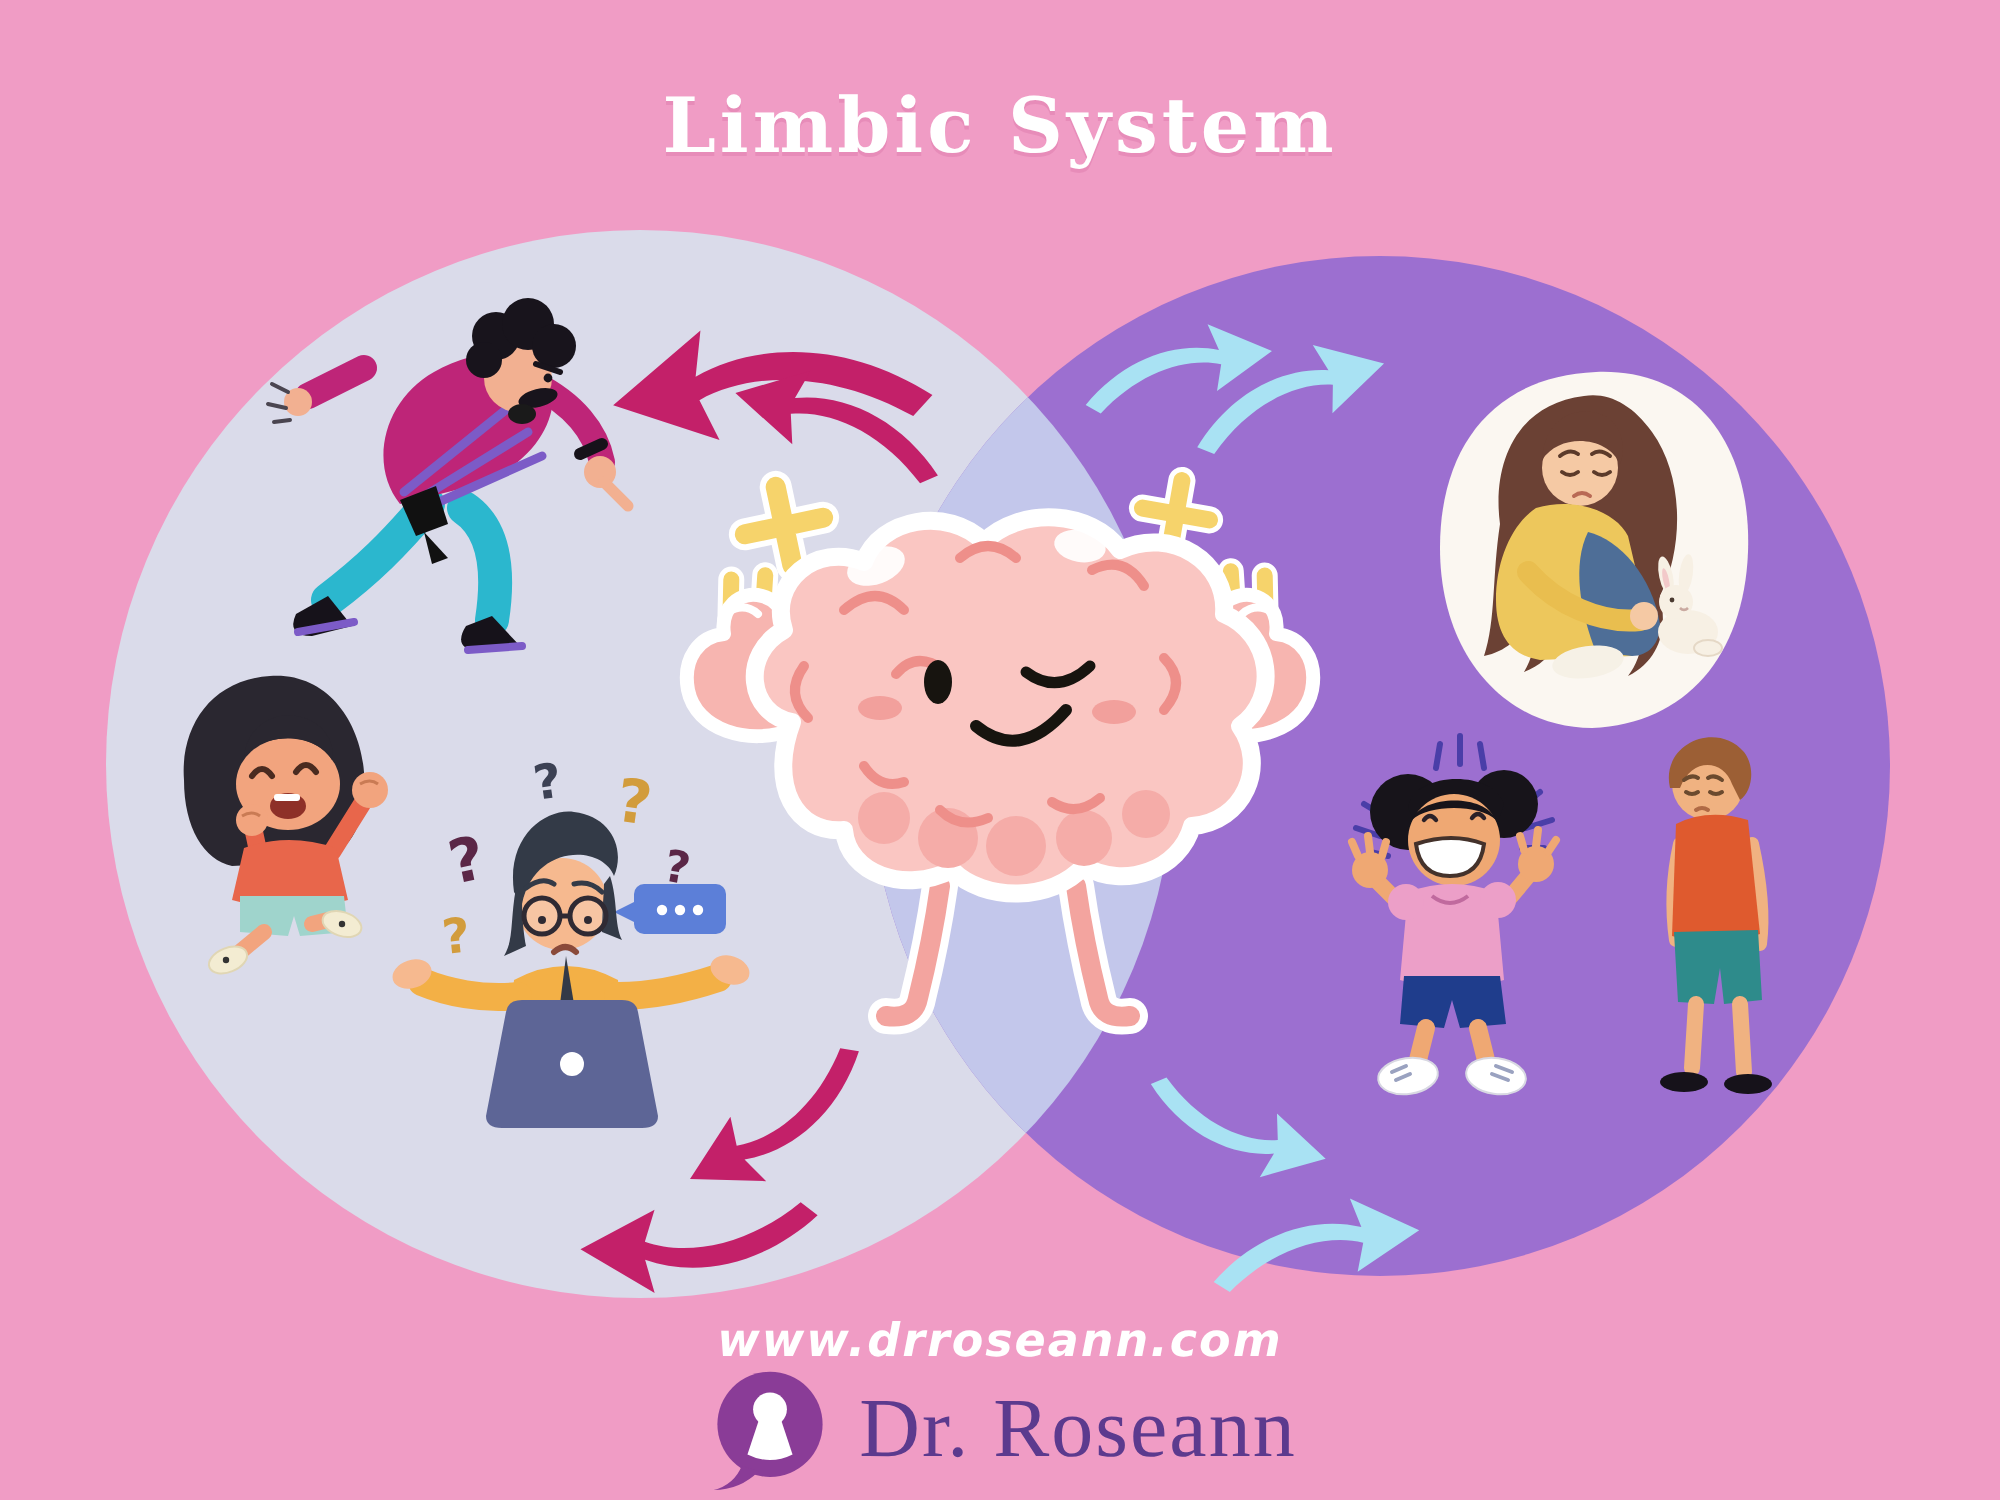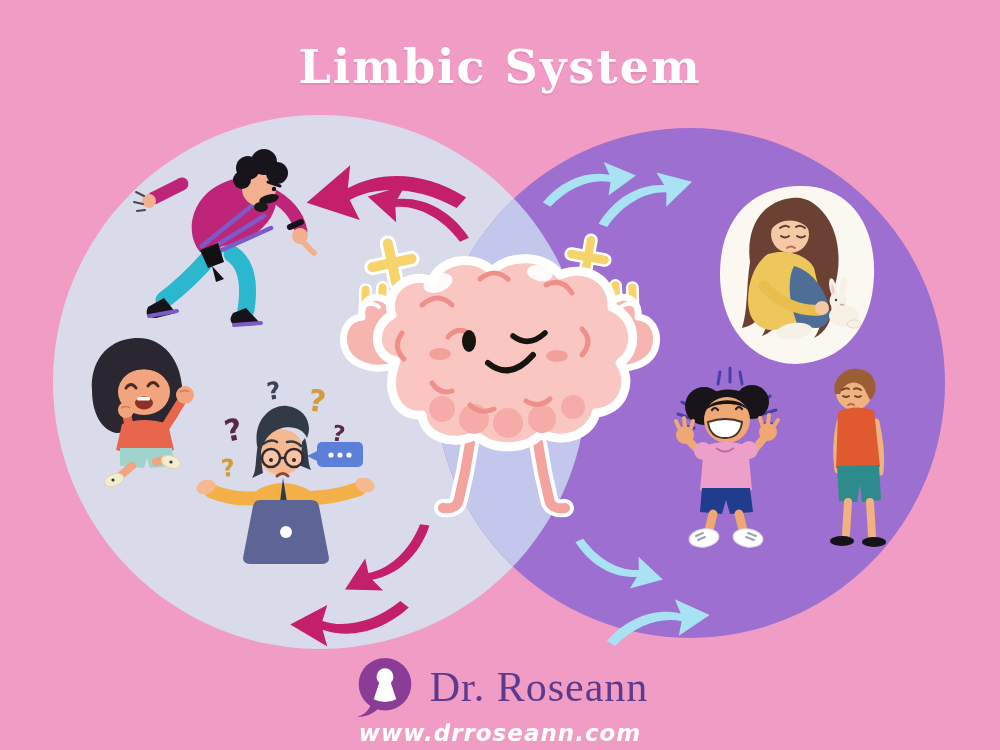--- a/index.html
+++ b/index.html
@@ -1,21 +1,21 @@
 <!DOCTYPE html>
 <html><head>
 <meta charset="utf-8">
 <style>
   html,body{margin:0;padding:0;}
   #stage{position:relative;width:1000px;height:750px;background:#F09CC5;overflow:hidden;
          font-family:"DejaVu Sans",sans-serif;}
   .abs{position:absolute;}
   
   #title{position:absolute;left:0;right:0;top:40px;text-align:center;margin:0;
-         font-family:"DejaVu Serif",serif;font-weight:800;font-size:46px;color:#FFFFFF;
+         font-family:"DejaVu Serif",serif;font-weight:800;font-size:38px;color:#FFFFFF;
          letter-spacing:2px;text-shadow:0 2px 0 rgba(214,112,164,.35);}
   
   #circle-left{left:53px;top:115px;width:534px;height:534px;border-radius:50%;background:#DADBEA;}
   #circle-right{left:435px;top:128px;width:510px;height:510px;border-radius:50%;background:#9C6FD0;}
   #overlap{inset:0;clip-path:circle(267px at 320px 382px);}
   #overlap>div{position:absolute;inset:0;background:#C3C7EB;clip-path:circle(255px at 690px 383px);}
   svg.fig{position:absolute;overflow:visible;}
   svg.arrow{position:absolute;overflow:visible;}
   
   #footer{position:absolute;left:0;right:0;top:656px;display:flex;flex-direction:column;align-items:center;}
@@ -326,25 +326,25 @@
       <path d="M28 60 Q44 52 64 58 L70 115 Q46 122 26 116 Z" fill="#DF5A2E"></path>
       <path d="M27 114 L69 113 L71 148 L52 150 L50 132 L47 150 L29 149 Z" fill="#2E8B8B"></path>
       <path d="M38 150 L36 182" stroke="#F0B281" stroke-width="8" stroke-linecap="round"></path>
       <path d="M60 150 L62 184" stroke="#F0B281" stroke-width="8" stroke-linecap="round"></path>
       <ellipse cx="32" cy="189" rx="12" ry="5" fill="#16121a"></ellipse>
       <ellipse cx="64" cy="190" rx="12" ry="5" fill="#16121a"></ellipse>
     </g>
   </svg>
 
   <div id="footer">
+    <div id="url">www.drroseann.com</div>
     <div id="brandrow">
       <svg width="66" height="62" viewBox="0 0 70 66">
         <circle cx="35" cy="30" r="28" fill="#8A3C97"></circle>
         <path d="M20 52 Q16 62 5 65 Q19 65 29 55 Z" fill="#8A3C97"></path>
         <circle cx="35" cy="22" r="9" fill="#fff"></circle>
         <path d="M29 28 L41 28 L47 46 Q35 52 23 46 Z" fill="#fff"></path>
       </svg>
       <span id="brand">Dr. Roseann</span>
     </div>
-    <div id="url">www.drroseann.com</div>
   </div>
 
 </div>
 
 </body></html>

